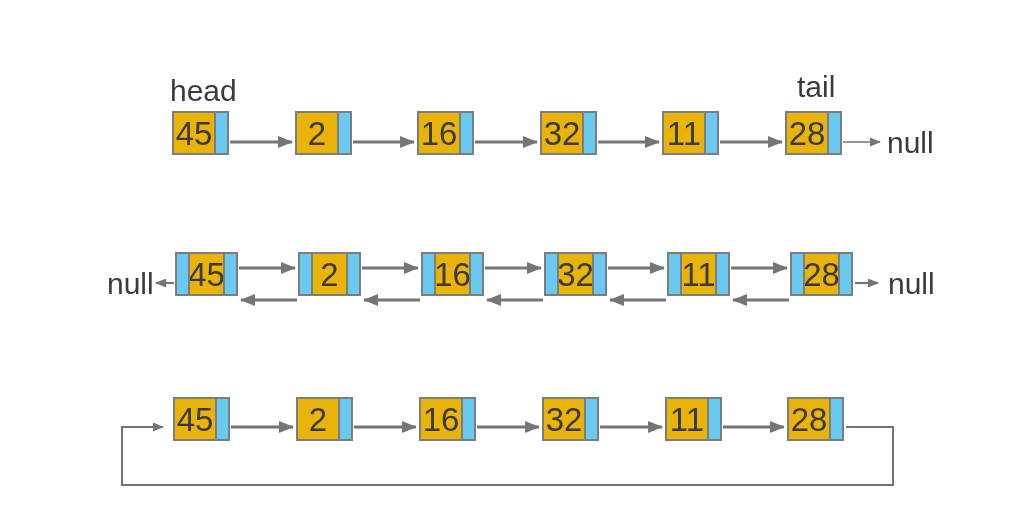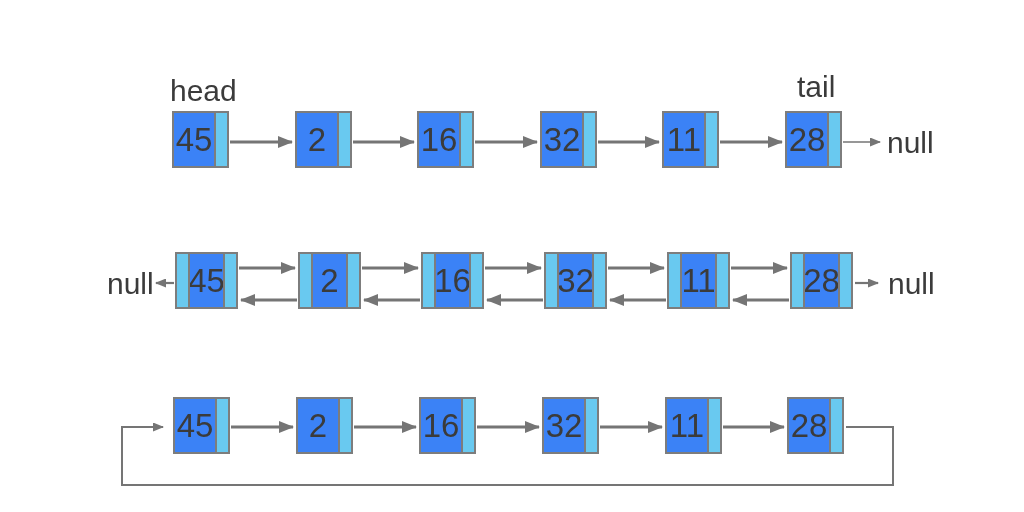--- a/index.html
+++ b/index.html
@@ -17,23 +17,23 @@
   }
   .arrows {
     position: absolute;
     left: 0; top: 0;
     width: 1024px; height: 512px;
   }
   .node {
     position: absolute;
     display: flex;
     box-sizing: border-box;
-    height: 57px;
+    height: 44px;
     border: 2px solid #7d7d7d;
-    background: #3b82f6;
+    background: #eab308;
   }
   .node.s, .node.c { width: 57px; }
   .node.d { width: 63px; }
   .cell {
     flex: 1;
     display: flex;
     align-items: center;
     justify-content: center;
     font-size: 33px;
     line-height: 1;

